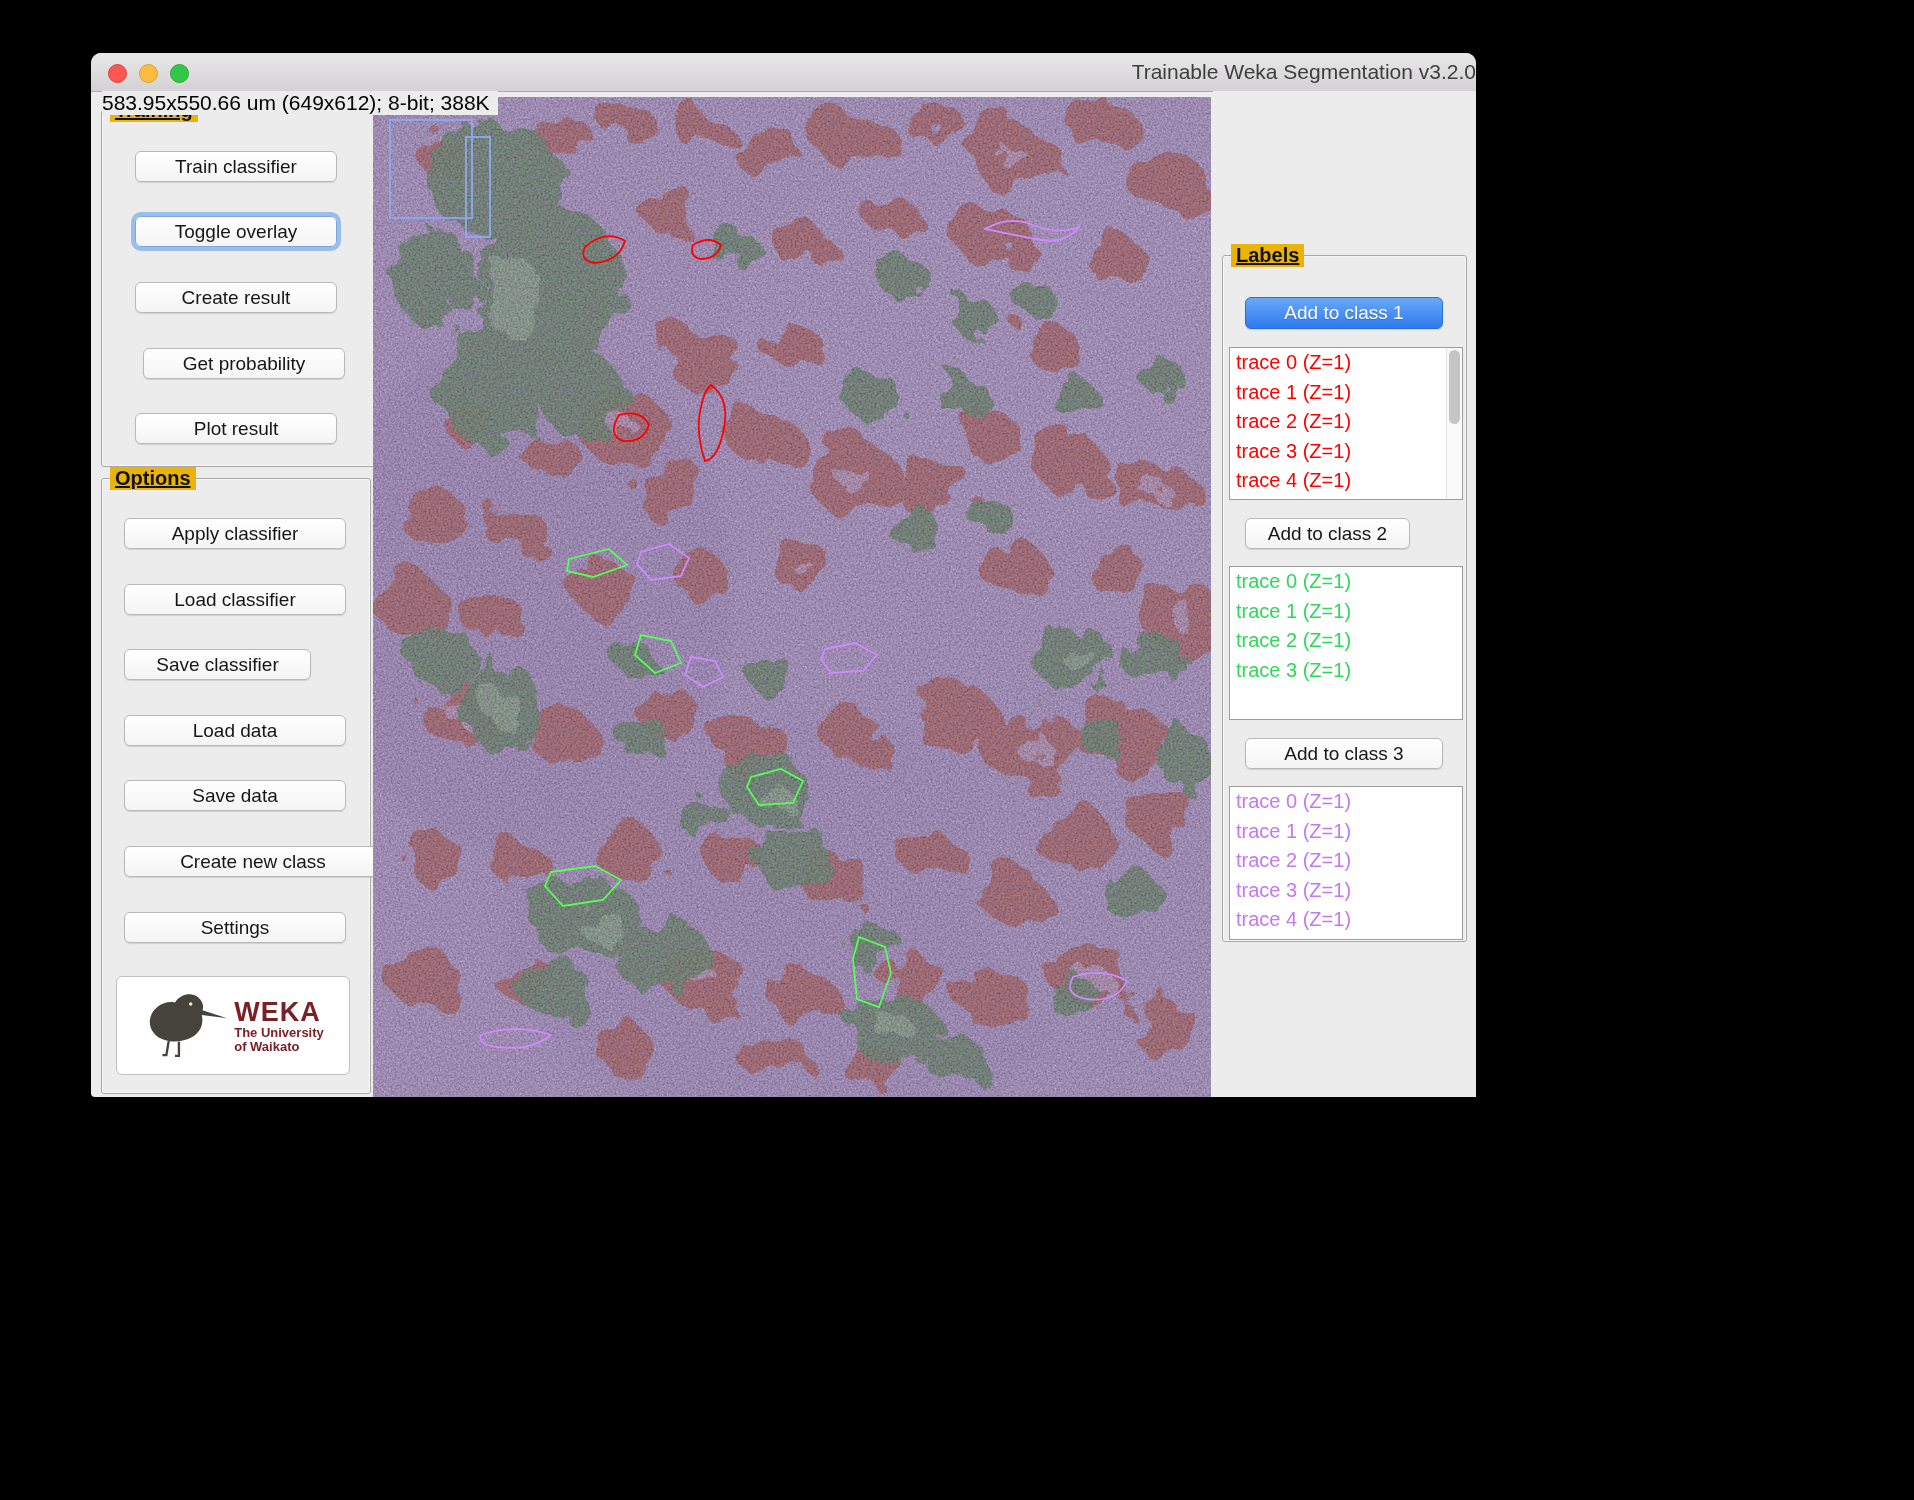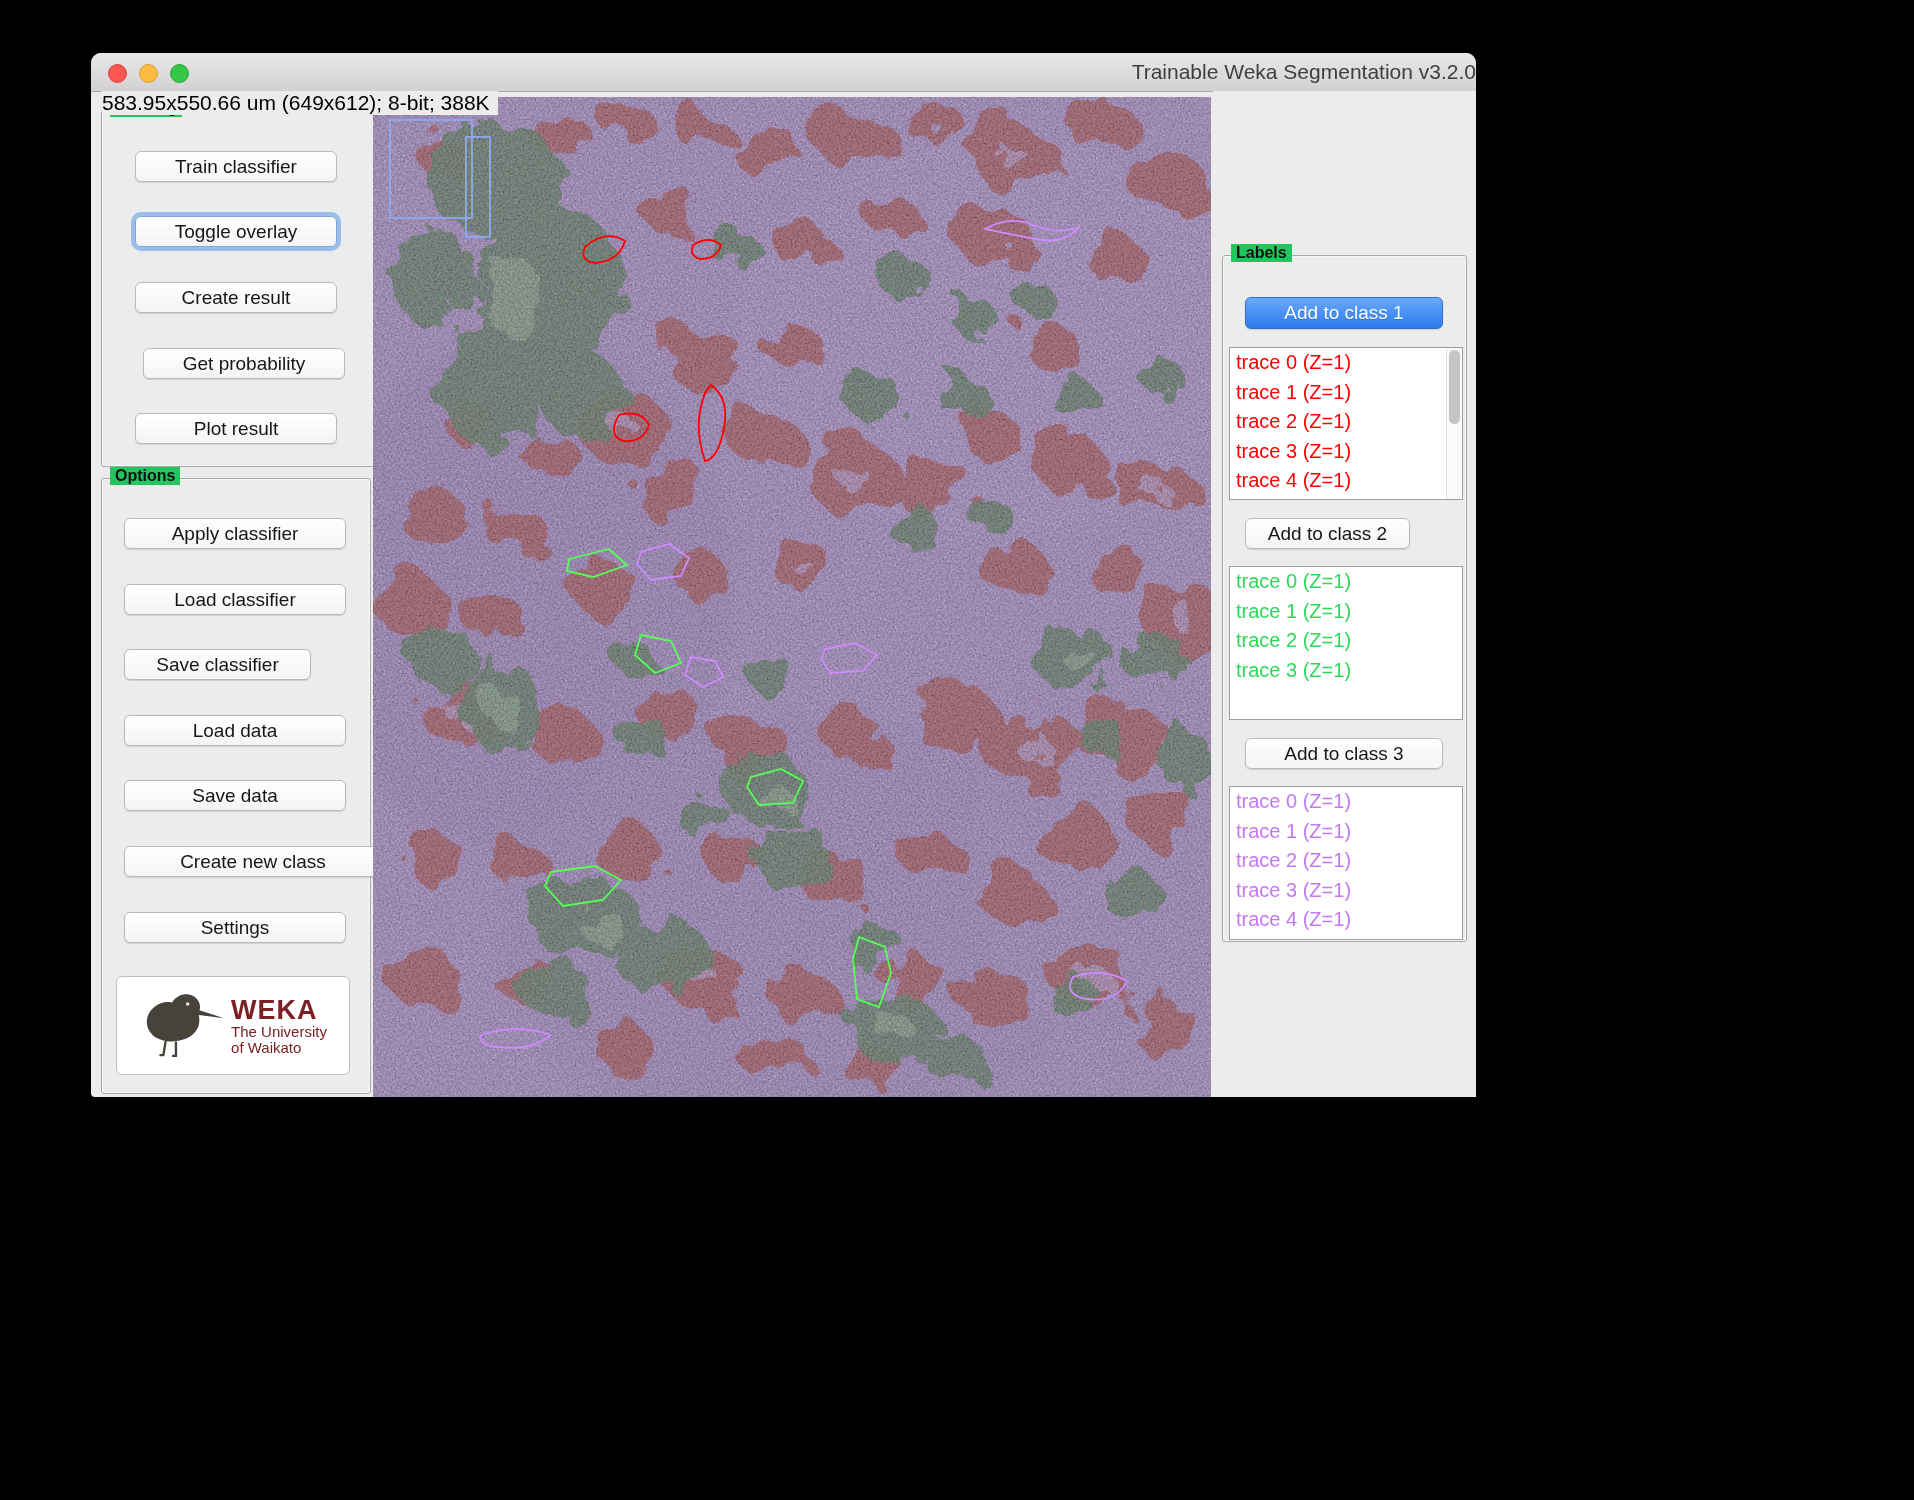--- a/index.html
+++ b/index.html
@@ -15,41 +15,41 @@
          text-align:right;font-size:21px;color:#3e3e3e;}
   .tl{position:absolute;top:11px;width:17px;height:17px;border-radius:50%;cursor:default;}
   .tl.red{left:17px;background:#fc5753;border:1px solid #df3e38;}
   .tl.yellow{left:48px;background:#fdbc40;border:1px solid #de9f34;}
   .tl.green{left:79px;background:#33c748;border:1px solid #27aa35;}
   .content{position:absolute;left:0;top:38px;width:1385px;height:1006px;}
   .status{position:absolute;left:11px;top:0;height:24px;line-height:24px;
           font-size:21px;color:#000;background:#ececec;z-index:3;padding-right:8px;white-space:nowrap;}
   .group{position:absolute;border:1px solid #a8a8a8;border-radius:3px;
          box-shadow:inset 0 0 0 1px rgba(255,255,255,.6);}
-  .group-label{position:absolute;top:-12px;left:8px;background:#22c55e;padding:0 5px;
-               font-size:16px;font-weight:700;color:#111;white-space:nowrap;}
+  .group-label{position:absolute;top:-12px;left:8px;background:#eab308;padding:0 5px;
+               font-size:20px;font-weight:700;color:#111;white-space:nowrap;text-decoration:underline;}
   .btn{position:absolute;height:31px;background:linear-gradient(#ffffff,#f4f4f4);
        border:1px solid #b9b9b9;border-radius:6px;font-size:19px;color:#161616;
        font-family:inherit;box-shadow:0 1px 1px rgba(0,0,0,.12);cursor:default;
        display:flex;align-items:center;justify-content:center;padding:0;}
   .btn.focused{box-shadow:0 0 0 4px rgba(125,175,235,.75);border-color:#7fa6d6;}
   .btn.primary{background:linear-gradient(#6aa9f8,#2d7af0);border:1px solid #2d6ecf;
                color:#fff;text-shadow:0 1px 1px rgba(0,0,0,.2);height:32px;}
   #training{left:10px;top:19px;width:268px;height:355px;padding-left:20px;}
   #options{left:10px;top:387px;width:268px;height:614px;}
   #labels{left:1131px;top:164px;width:243px;height:685px;}
   .canvas{position:absolute;left:282px;top:6px;width:838px;height:1000px;background:#a495c4;overflow:hidden;}
   .canvas svg{display:block;width:838px;height:1000px;}
   .rightpanel{position:absolute;left:1122px;top:0;width:263px;height:1006px;background:#ececec;}
   .logo-box{position:absolute;left:14px;top:497px;width:232px;height:97px;background:#fff;
             border:1px solid #bfbfbf;border-radius:6px;display:flex;align-items:center;
             justify-content:center;gap:4px;}
   .logo-text{display:flex;flex-direction:column;line-height:1.05;}
   .logo-title{font-size:27px;font-weight:700;color:#7b2125;letter-spacing:1px;}
-  .logo-sub{font-size:15px;font-weight:400;color:#7b2125;}
+  .logo-sub{font-size:13px;font-weight:700;color:#7b2125;}
   .trace-list{position:absolute;left:6px;width:232px;background:#fff;border:1px solid #9d9d9d;
               overflow:hidden;font-size:20px;}
   .trace-item{height:29.5px;line-height:29.5px;padding-left:6px;white-space:nowrap;}
   .vscroll{position:absolute;right:0;top:0;bottom:0;width:15px;background:#fafafa;
            border-left:1px solid #e3e3e3;}
   .vthumb{position:absolute;left:2px;top:2px;width:11px;height:74px;background:#c5c5c5;border-radius:6px;}
 </style>
 </head>
 <body>
 

